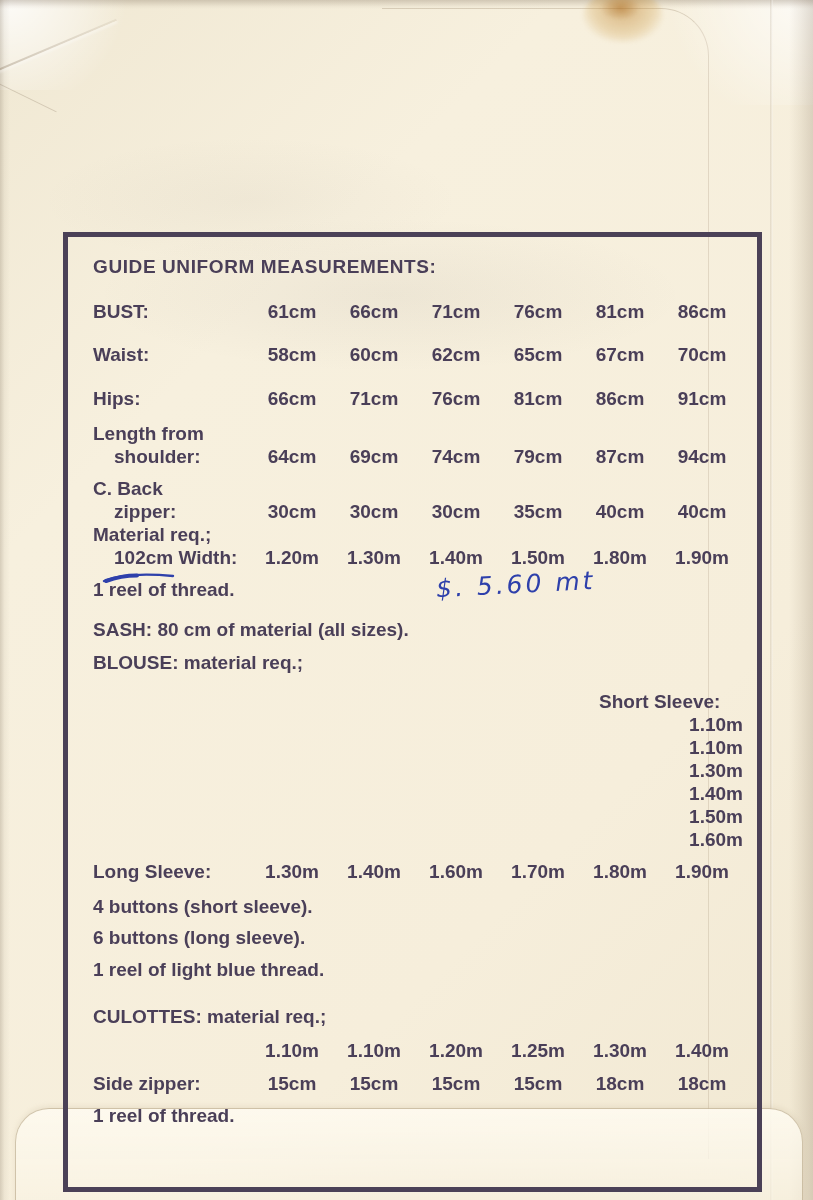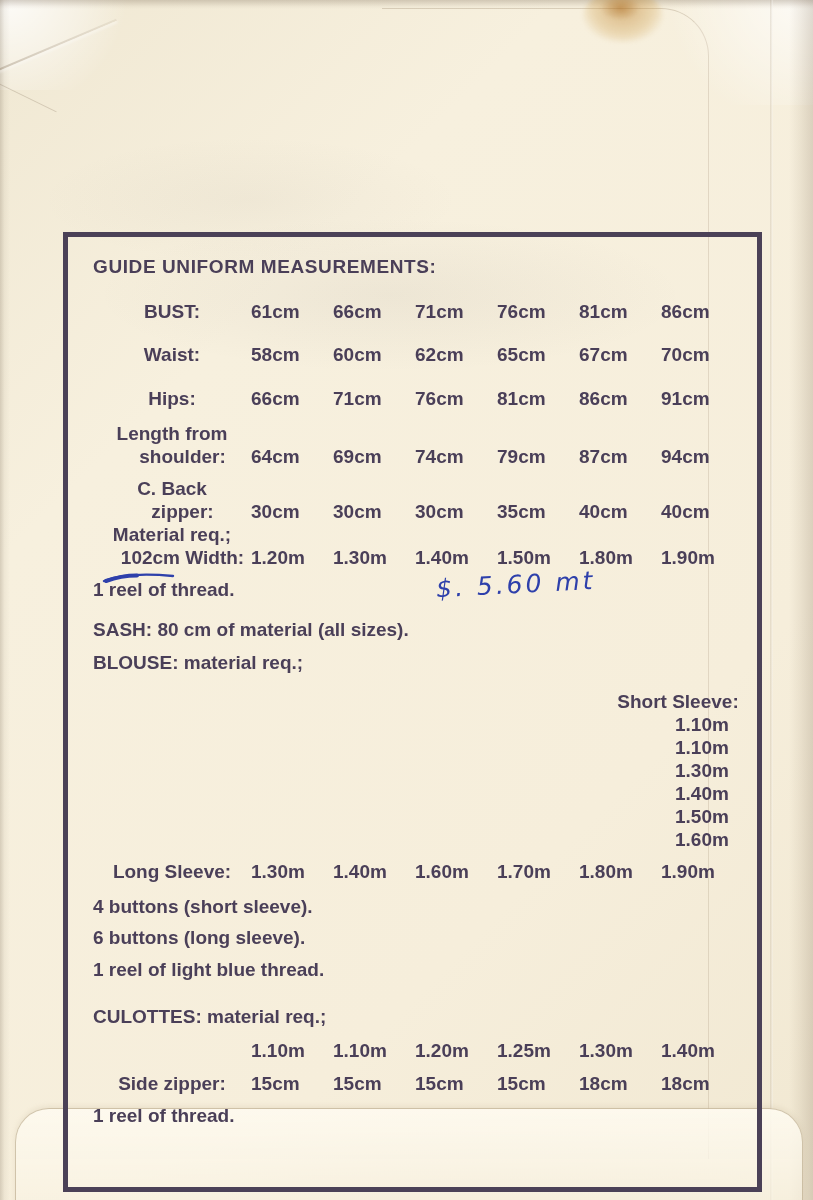--- a/index.html
+++ b/index.html
@@ -51,24 +51,24 @@
     box-shadow:0 -2px 5px rgba(185,165,135,0.18);}
   
   .mbox{
     position:absolute;left:63px;top:232px;width:699px;height:960px;
     box-sizing:border-box;border:5px solid #4b4157;
     color:#4a3f58;font-weight:bold;font-size:19px;line-height:23px;
   }
   .content{position:absolute;inset:0;padding-left:25px;}
   .title{margin-top:18px;font-size:19px;letter-spacing:0.6px;}
   .trow{display:flex;align-items:flex-end;}
-  .lbl{width:158px;flex:none;text-align:center;}
+  .lbl{width:158px;flex:none;}
   .lbl .l1,.lbl .l2{display:block;}
   .lbl .l2{padding-left:21px;}
-  .cell{width:82px;flex:none;text-align:left;white-space:nowrap;}
+  .cell{width:82px;flex:none;text-align:center;white-space:nowrap;}
   .note,.heading{white-space:nowrap;}
   
   .m-bust{margin-top:22px;}
   .m-waist{margin-top:20px;}
   .m-hips{margin-top:21px;}
   .m-lenfrom{margin-top:12px;}
   .m-cback{margin-top:9px;}
   .m-material{margin-top:0;}
   .m-reel{margin-top:9px;}
   .m-sash{margin-top:17px;}

